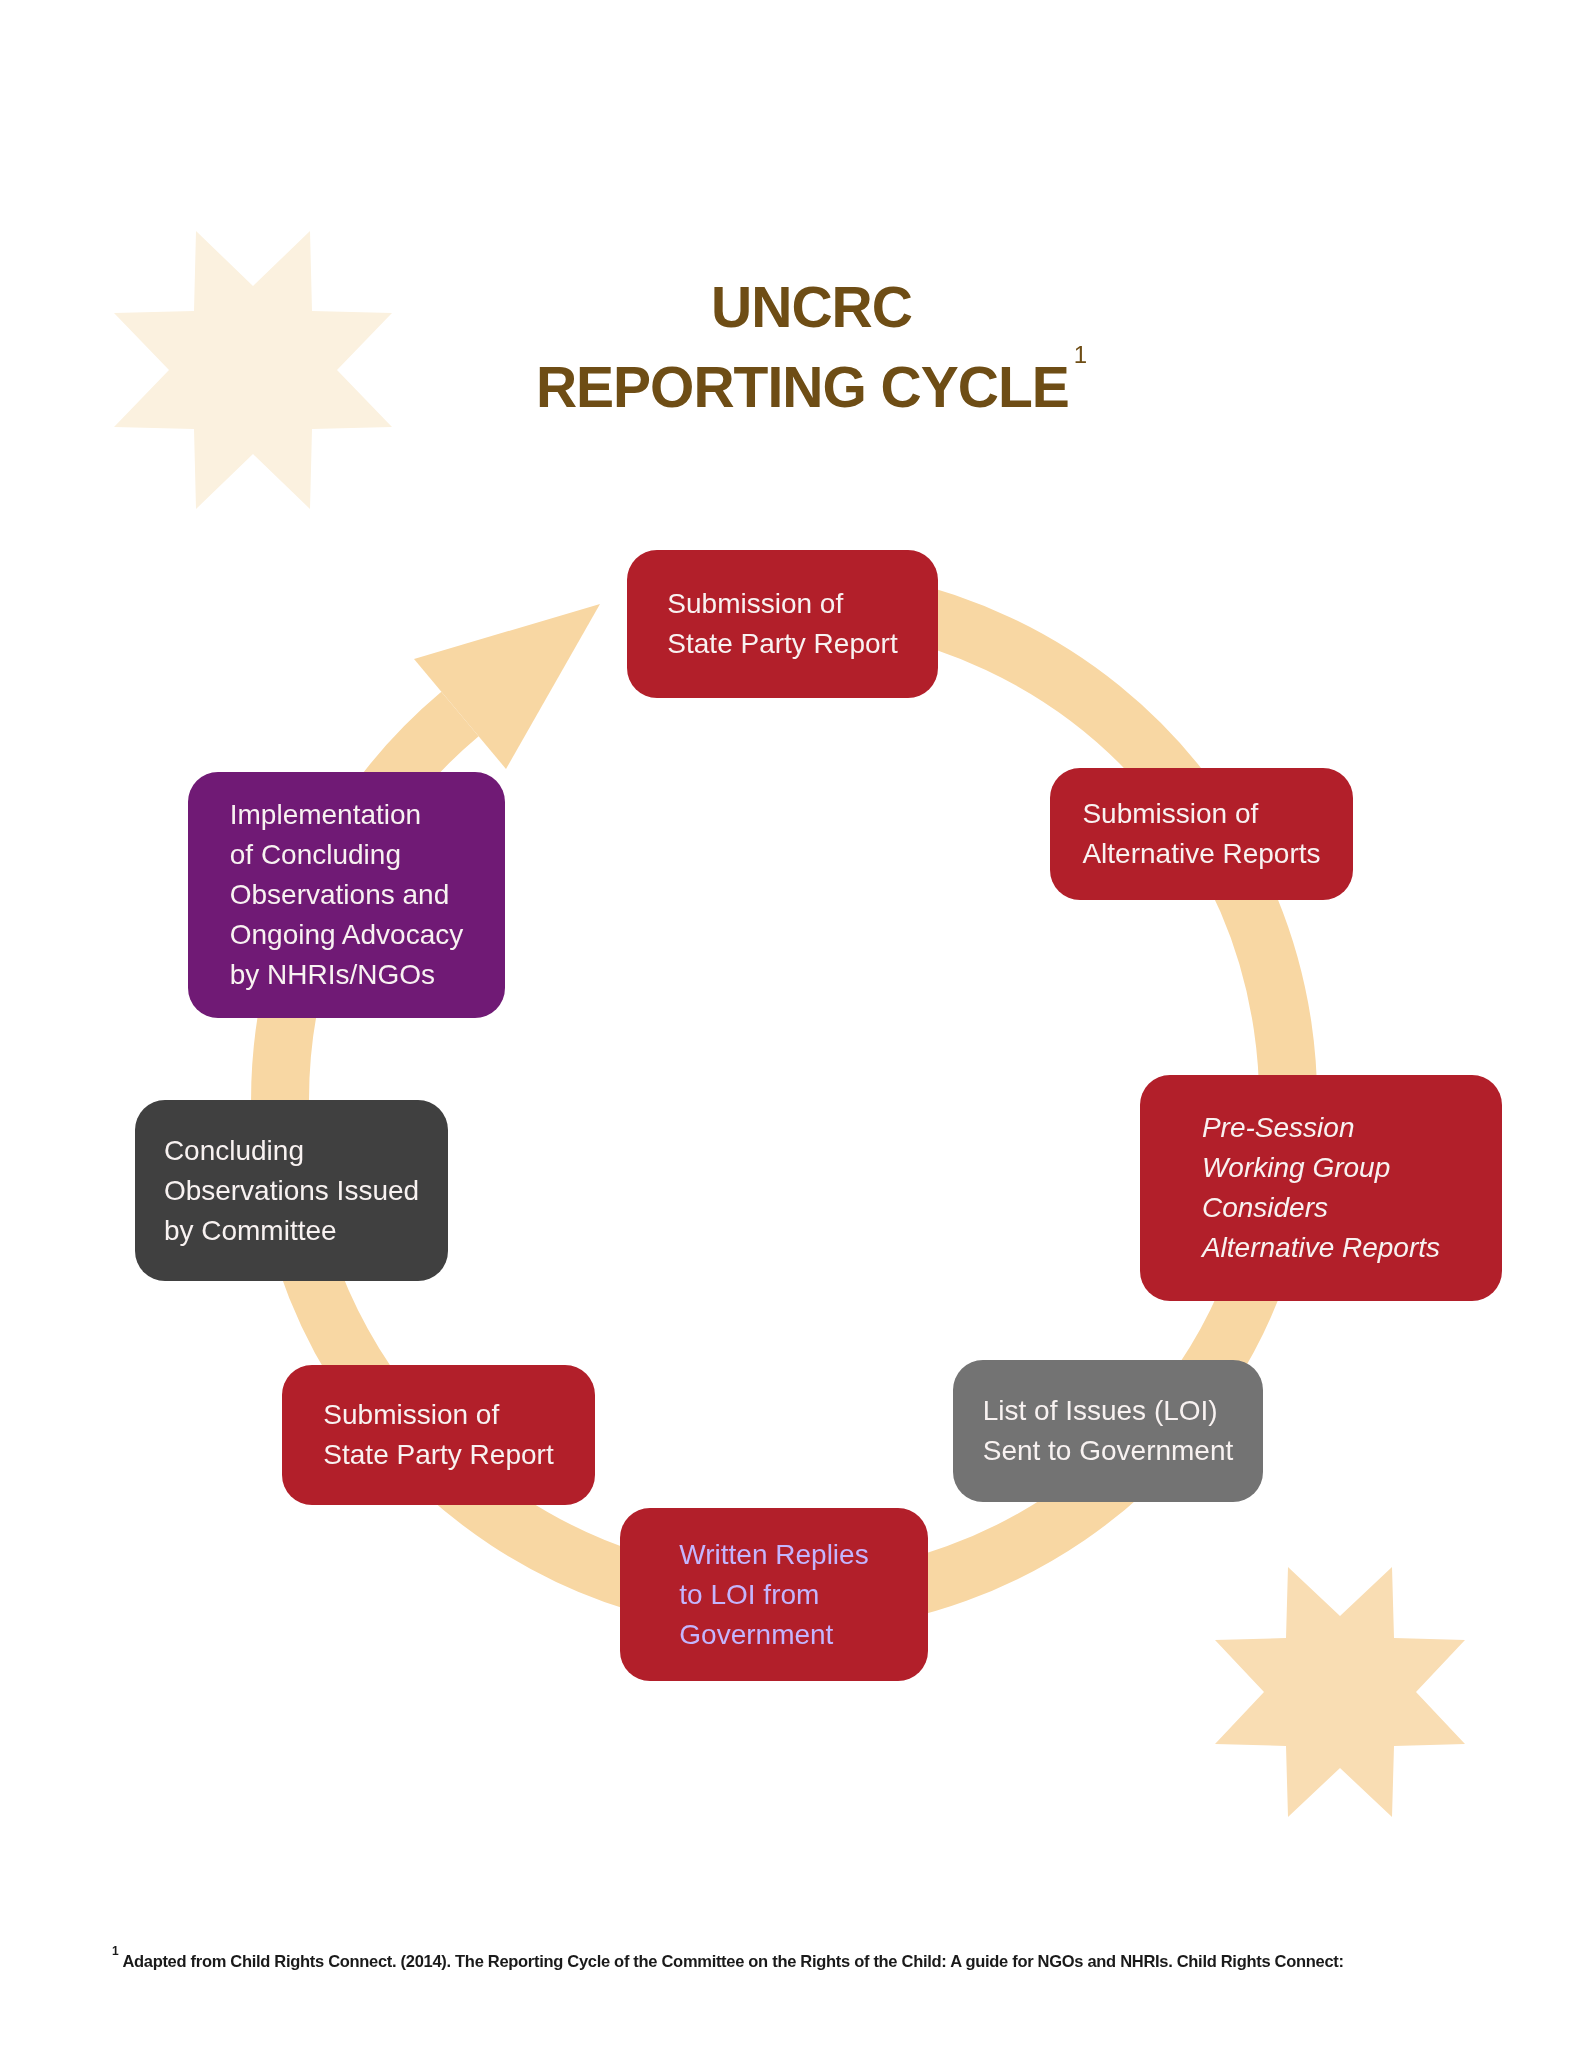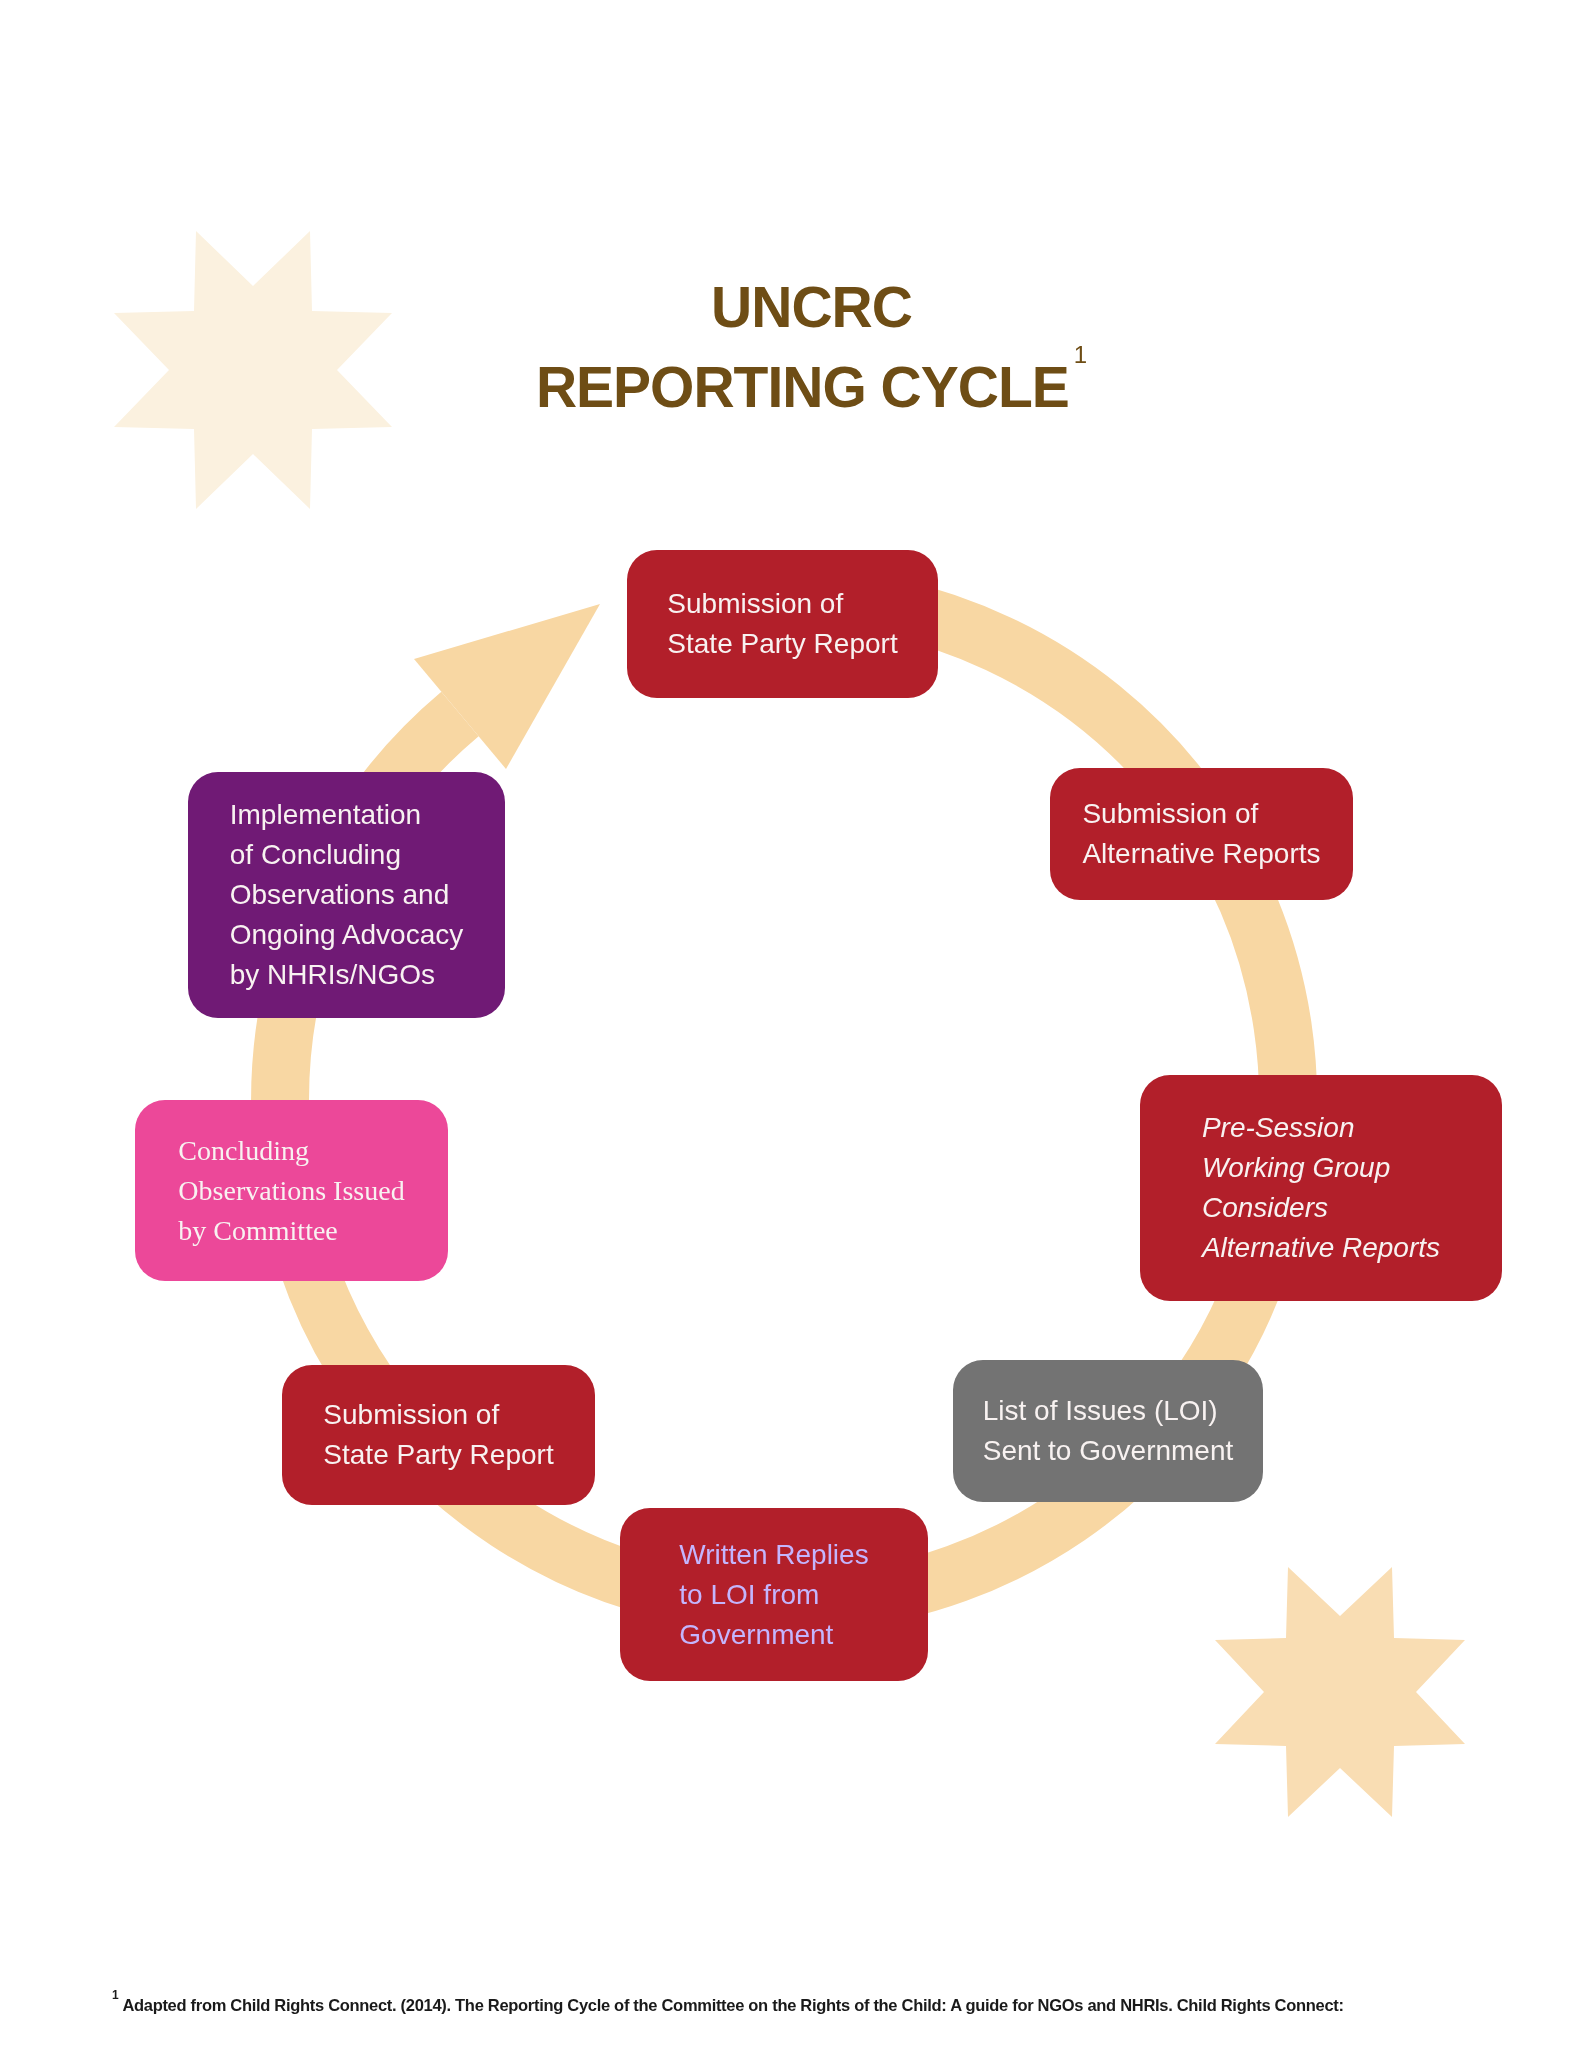--- a/index.html
+++ b/index.html
@@ -52,21 +52,20 @@
   .footnote{
     position:absolute;
     left:112px;
     top:1946px;
     width:1380px;
     font-size:16.5px;
     line-height:21px;
     font-weight:bold;
     letter-spacing:-0.3px;
     white-space:nowrap;
-    margin-top:44px;
   }
   .footnote sup{font-size:12px;position:relative;top:-5px;margin-right:4px;}
   .fn2{padding-left:22px;}
 </style>
 </head>
 <body>
 
 <div class="page">
 
   <svg class="diagram-svg" width="1583" height="2048" viewBox="0 0 1583 2048">
@@ -107,21 +106,21 @@
     <span class="step-label">Written Replies
 to LOI from
 Government</span>
   </div>
 
   <div class="step step-6" style="background-color: rgb(178, 31, 42); color: rgb(248, 242, 241);">
     <span class="step-label">Submission of
 State Party Report</span>
   </div>
 
-  <div class="step step-7" style="background-color: #ec4899; color: rgb(248, 242, 241); font-family: Liberation Serif, serif;">
+  <div class="step step-7" style="background-color: #404040; color: rgb(248, 242, 241);">
     <span class="step-label">Concluding
 Observations Issued
 by Committee</span>
   </div>
 
   <div class="step step-8" style="background-color: #701a75; color: rgb(248, 242, 241);">
     <span class="step-label">Implementation
 of Concluding
 Observations and
 Ongoing Advocacy

